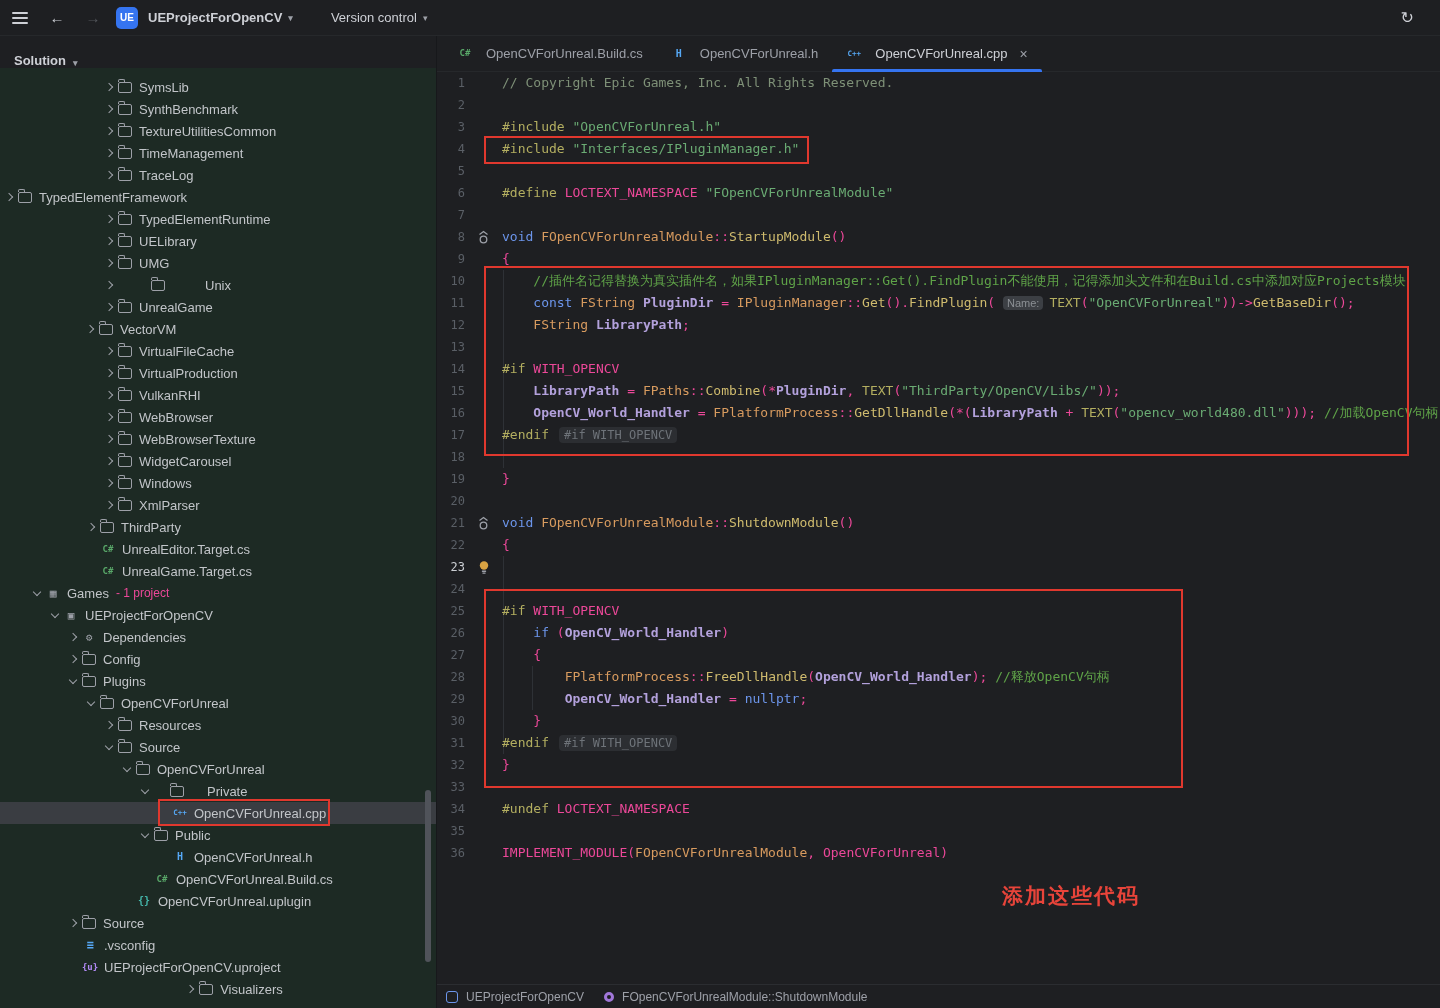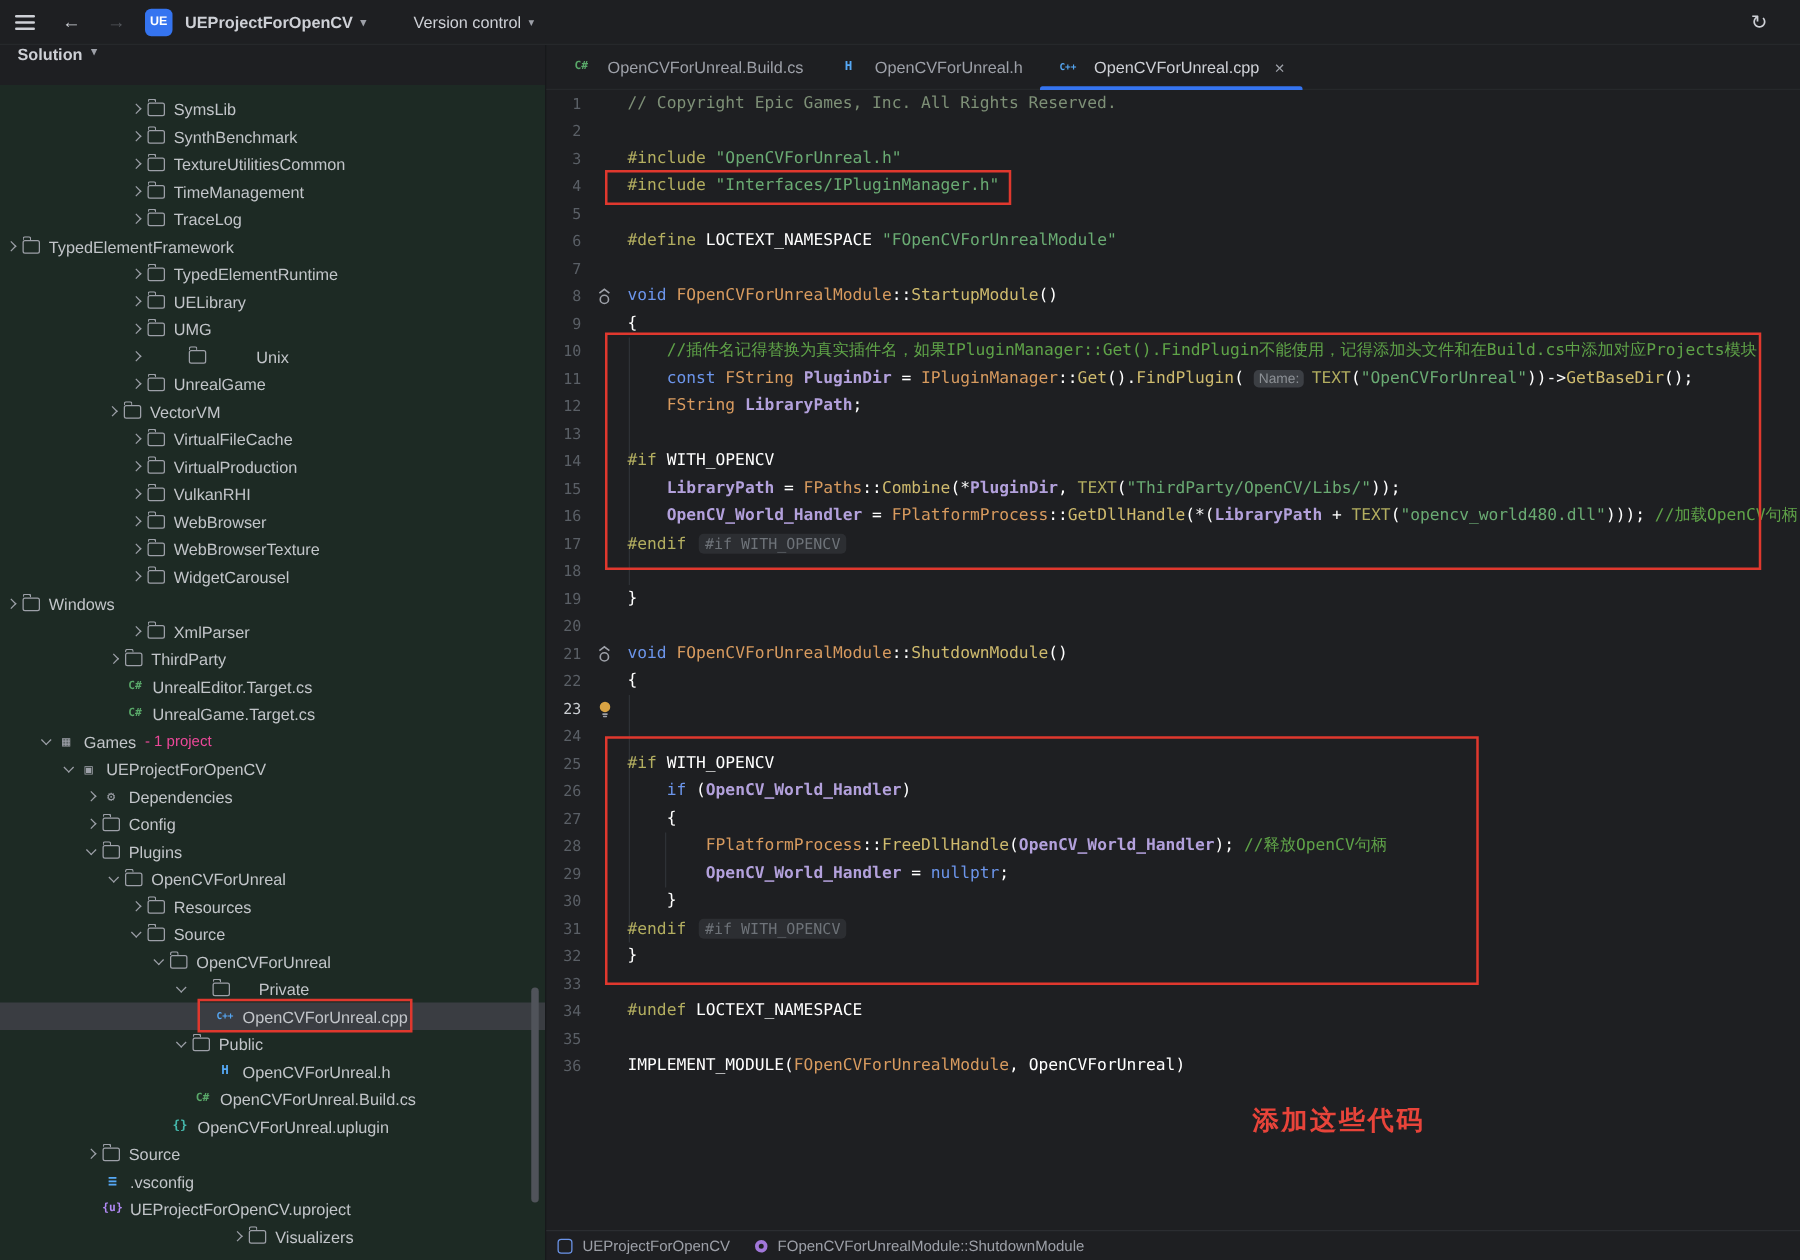--- a/index.html
+++ b/index.html
@@ -17,21 +17,21 @@
             font-weight:bold;font-size:10px;display:flex;align-items:center;justify-content:center}
   .tb-item{display:flex;align-items:center;gap:6px;font-size:13px;color:#CED0D6}
   .tb-item.bold{font-weight:600}
   .caret{color:#9DA0A8;font-size:9px}
   .tb-spacer{flex:1}
   .sync{color:#CED0D6;font-size:16px;margin-right:14px}
 
   
   .main{display:flex;height:972px}
   .left{width:436px;min-width:436px;display:flex;flex-direction:column;background:#1E1F22}
-  .panel-header{height:32px;display:flex;align-items:flex-start;gap:7px;padding:0 14px;
+  .panel-header{height:32px;display:flex;align-items:flex-end;gap:7px;padding:0 14px;
                 font-size:13px;font-weight:600;color:#CED0D6}
   .tree{flex:1;background:#1D2A24;position:relative;padding-top:8px;overflow:hidden;box-sizing:border-box}
 
   .row{height:22px;display:flex;align-items:center;font-size:13px;color:#C2C5C9;box-sizing:border-box}
   .row.selected{background:#3A3D42}
   .lab{white-space:nowrap}
   .sfx{color:#ec4899;margin-left:7px;font-size:12px;white-space:nowrap}
 
   .chev{width:17px;min-width:17px;display:flex;align-items:center;justify-content:center}
   .chev::before{content:"";width:5px;height:5px;border-right:1.5px solid #9DA0A8;border-bottom:1.5px solid #9DA0A8;display:block}
@@ -59,21 +59,21 @@
   .tab .close{margin-left:5px;font-size:14px;color:#9DA0A8}
 
   .code-wrap{flex:1;position:relative;overflow:hidden;font-family:"DejaVu Sans Mono",monospace;font-size:13px}
   #code-lines{position:relative;z-index:1}
   .code-line{height:22px;display:flex;align-items:center;line-height:22px}
   .ln{width:28px;min-width:28px;text-align:right;color:#5A5F66;font-size:12px}
   .ln.current{color:#CBCED3}
   .gut{width:37px;min-width:37px;display:flex;align-items:center;justify-content:center}
   .ct{white-space:pre}
 
-  .tk-pl{color:#ffffff}
+  .tk-pl{color:#ec4899}
   .tk-kw{color:#6C95EB}
   .tk-pre{color:#B3AE60}
   .tk-str{color:#6AAB73}
   .tk-com{color:#7E9077}
   .tk-comg{color:#5FA348}
   .tk-type{color:#D89B5F}
   .tk-fn{color:#CFBB6E}
   .tk-var{color:#B3A1DC;font-weight:bold}
   .tk-hint{background:#3C3F44;color:#8C9095;border-radius:4px;padding:1px 4px;margin-right:6px;
            font-size:11px;font-family:"Liberation Sans",sans-serif}
@@ -243,21 +243,21 @@
           </span>
           <span class="lab">WebBrowserTexture</span>
         </div>
         <div class="row" style="padding-left: 100px;">
           <span class="chev right"></span>
           <span class="icon">
             <span class="icon-folder"></span>
           </span>
           <span class="lab">WidgetCarousel</span>
         </div>
-        <div class="row" style="">
+        <div class="row" style="padding-left: 100px;">
           <span class="chev right"></span>
           <span class="icon">
             <span class="icon-folder"></span>
           </span>
           <span class="lab">Windows</span>
         </div>
         <div class="row" style="padding-left: 100px;">
           <span class="chev right"></span>
           <span class="icon">
             <span class="icon-folder"></span>

